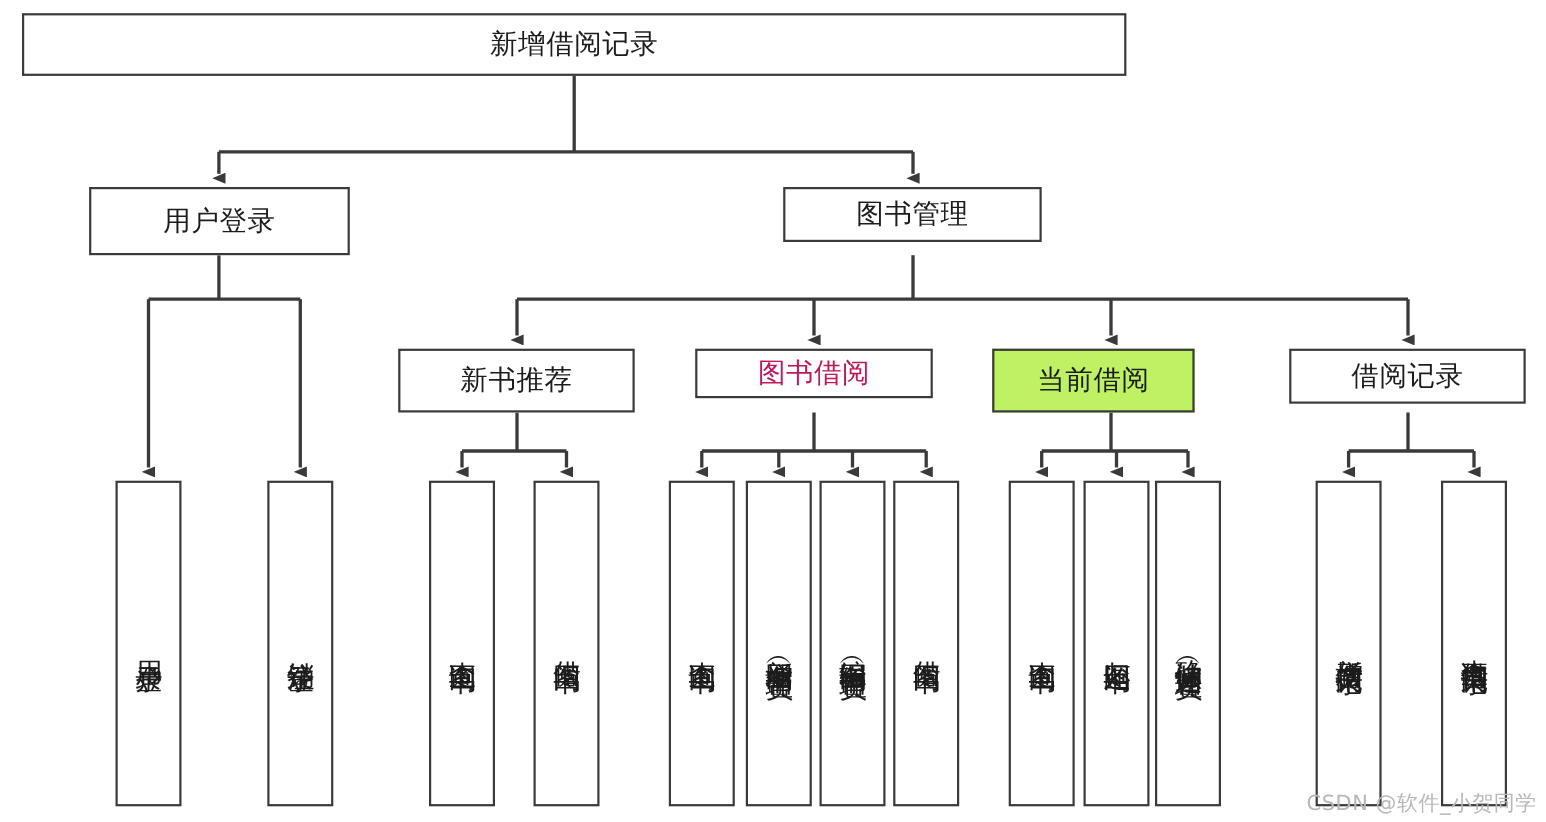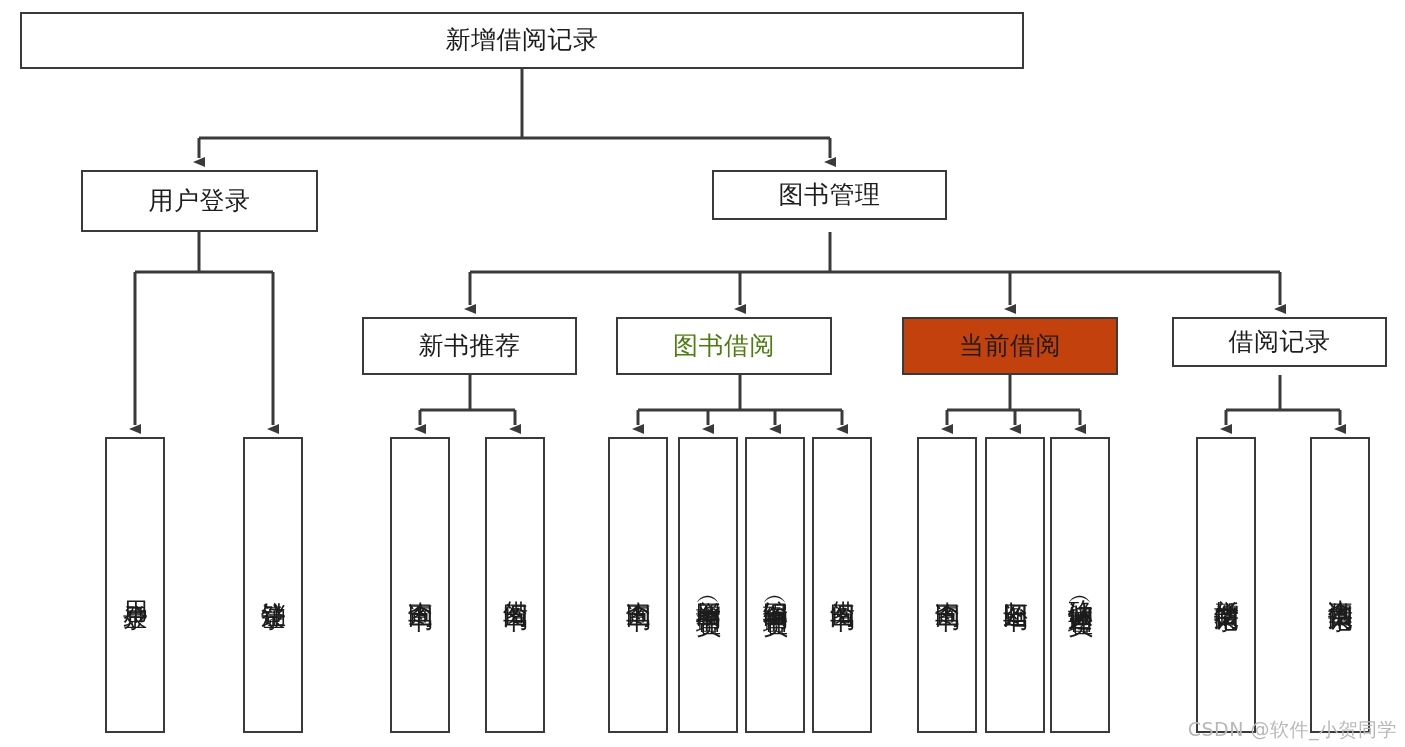--- a/index.html
+++ b/index.html
@@ -144,24 +144,24 @@
   <div class="node horiz" style="left: 81px; top: 170px; width: 237px; height: 62px; border-color: rgb(58, 58, 58); background: rgb(255, 255, 255); color: rgb(28, 28, 28);">
     <span class="lbl">用户登录</span>
   </div>
   <div class="node horiz" style="left: 712px; top: 170px; width: 235px; height: 50px; border-color: rgb(58, 58, 58); background: rgb(255, 255, 255); color: rgb(28, 28, 28);">
     <span class="lbl">图书管理</span>
   </div>
 
   <div class="node horiz" style="left: 362px; top: 317px; width: 215px; height: 58px; border-color: rgb(58, 58, 58); background: rgb(255, 255, 255); color: rgb(28, 28, 28); justify-content: center;">
     <span class="lbl">新书推荐</span>
   </div>
-  <div class="node horiz" style="left: 616px; top: 317px; width: 216px; height: 58px; border-color: rgb(58, 58, 58); background: rgb(255, 255, 255); color: #4d7c0f;">
+  <div class="node horiz" style="left: 632px; top: 317px; width: 216px; height: 45px; border-color: rgb(58, 58, 58); background: rgb(255, 255, 255); color: #be185d;">
     <span class="lbl">图书借阅</span>
   </div>
-  <div class="node horiz" style="left: 902px; top: 317px; width: 216px; height: 58px; border-color: rgb(58, 58, 58); background: #c2410c; color: rgb(28, 28, 28);">
+  <div class="node horiz" style="left: 902px; top: 317px; width: 184px; height: 58px; border-color: rgb(58, 58, 58); background: #bef264; color: rgb(28, 28, 28);">
     <span class="lbl">当前借阅</span>
   </div>
   <div class="node horiz" style="left: 1172px; top: 317px; width: 215px; height: 50px; border-color: rgb(58, 58, 58); background: rgb(255, 255, 255); color: rgb(28, 28, 28);">
     <span class="lbl">借阅记录</span>
   </div>
 
   <div class="node vert" style="left: 105px; top: 437px; width: 60px; height: 296px; border-color: rgb(58, 58, 58); background: rgb(255, 255, 255); color: rgb(28, 28, 28);">
     <span class="lbl">用户登录</span>
   </div>
   <div class="node vert" style="left: 243px; top: 437px; width: 60px; height: 296px; border-color: rgb(58, 58, 58); background: rgb(255, 255, 255); color: rgb(28, 28, 28);">

